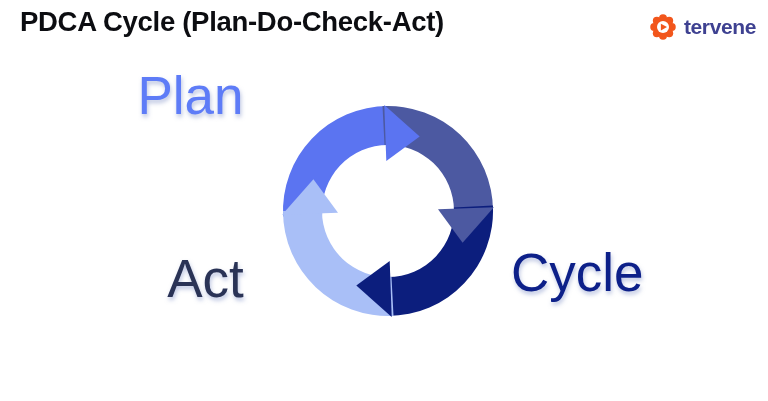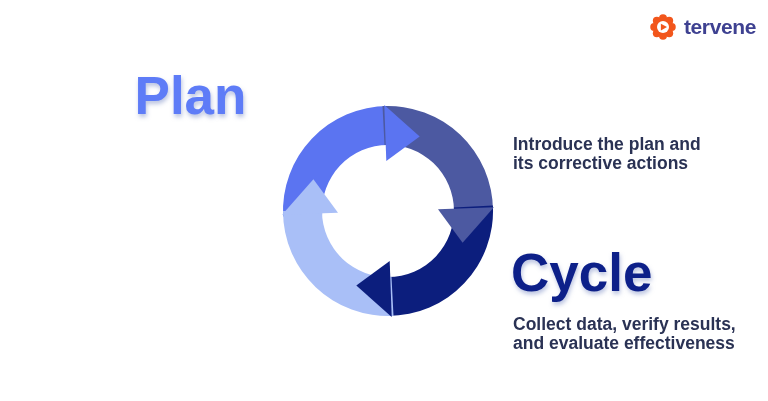--- a/index.html
+++ b/index.html
@@ -8,21 +8,21 @@
     overflow:hidden; font-family:"Liberation Sans","DejaVu Sans",sans-serif;
   }
   .title {
     position:absolute; left:20px; top:6px; margin:0;
     font-size:27.5px; font-weight:800; letter-spacing:-0.3px;
   }
   .logo { position:absolute; left:648px; top:12px; display:flex; align-items:center; gap:6px; }
   .logo-icon { display:block; }
   .logo-text { font-size:21px; font-weight:800; letter-spacing:-0.4px; }
   .hd {
-    position:absolute; font-weight:700; font-size:53px; line-height:1;
+    position:absolute; font-weight:400; font-size:53px; line-height:1;
     text-shadow:1px 3px 4px rgba(120,138,195,0.5); white-space:nowrap;
   }
   .h-plan  { left:88px;  top:69px;  width:205px; text-align:center; }
   .h-do    { left:513px; top:69px; }
   .h-check { left:511px; top:246px; }
   .h-act   { left:103px; top:252px; width:205px; text-align:center; }
   .ds {
     position:absolute; font-weight:bold; font-size:17.5px; line-height:19px;
     white-space:pre-line;
   }
@@ -30,20 +30,21 @@
   .d-do    { left:513px; top:135px; width:250px; }
   .d-check { left:513px; top:315px; width:255px; }
   .d-act   { left:28px;  top:315px; width:265px; text-align:center; }
   .cycle { position:absolute; left:277px; top:100px; }
 </style>
 </head>
 <body>
 
 <div class="canvas">
 
+  <h1 class="title" style="color: rgb(12, 13, 17);">PDCA Cycle (Plan-Do-Check-Act)</h1>
 
   <div class="logo">
     <svg class="logo-icon" width="30" height="30" viewBox="0 0 24 24" style="color: rgb(242, 86, 28);">
       <g fill="currentColor">
         <circle cx="12" cy="5" r="3.2"></circle>
         <circle cx="16.95" cy="7.05" r="3.2"></circle>
         <circle cx="19" cy="12" r="3.2"></circle>
         <circle cx="16.95" cy="16.95" r="3.2"></circle>
         <circle cx="12" cy="19" r="3.2"></circle>
         <circle cx="7.05" cy="16.95" r="3.2"></circle>
@@ -67,21 +68,18 @@
     <use href="#arcSeg" transform="rotate(180 111 111)" fill="#0c1e7d"></use>
     <use href="#arcSeg" transform="rotate(270 111 111)" fill="#a9bff7"></use>
     <use href="#headSeg" fill="#5b74f1"></use>
     <use href="#headSeg" transform="rotate(90 111 111)" fill="#4c59a1"></use>
     <use href="#headSeg" transform="rotate(180 111 111)" fill="#0c1e7d"></use>
     <use href="#headSeg" transform="rotate(270 111 111)" fill="#a9bff7"></use>
   </svg>
 
   <div class="hd h-plan" style="color: rgb(94, 124, 247);">Plan</div>
 
-  <div class="ds d-do" style="color: rgb(42, 50, 84);">Introduce the plan and
-its corrective actions</div>
 
   <div class="hd h-check" style="color: rgb(13, 32, 137);">Cycle</div>
-  <div class="ds d-check" style="color: rgb(42, 50, 84);">Collect data, verify results,
-and evaluate effectiveness</div>
 
+  <div class="hd h-act" style="color: rgb(42, 51, 86);">Act</div>
 
 </div>
 
 </body></html>

